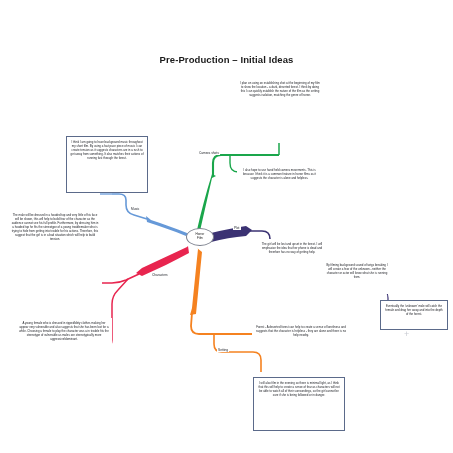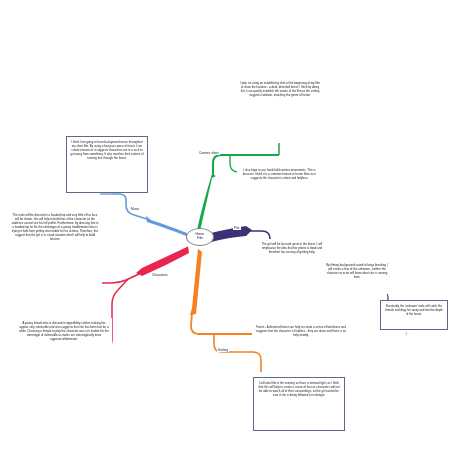--- a/index.html
+++ b/index.html
@@ -73,20 +73,21 @@
     color:#c9ccd3;
     font-size:9px;
     line-height:1;
   }
 </style>
 </head>
 <body>
 
 <div id="mindmap-root">
 
+  <div id="page-title">Pre-Production – Initial Ideas</div>
 
   <svg id="branch-layer" viewBox="0 0 453 453">
 
     <g>
       <path d="M199,232 L200,231 C204,213 208,196 212,178 L216,176 L212,174 C206,193 201,212 197,230 Z" fill="#1aa64b"></path>
       <path d="M213,177 L213,163 Q213,155 221,155 L279,155" fill="none" stroke="#1aa64b" stroke-width="2.1"></path>
       <path d="M279,155 L279,143" fill="none" stroke="#1aa64b" stroke-width="1.5"></path>
       <path d="M230,155 L230,163 Q230,172 238,172 L272,172 Q279,172 279,179 L279,190" fill="none" stroke="#1aa64b" stroke-width="1.4"></path>
     </g>
 

